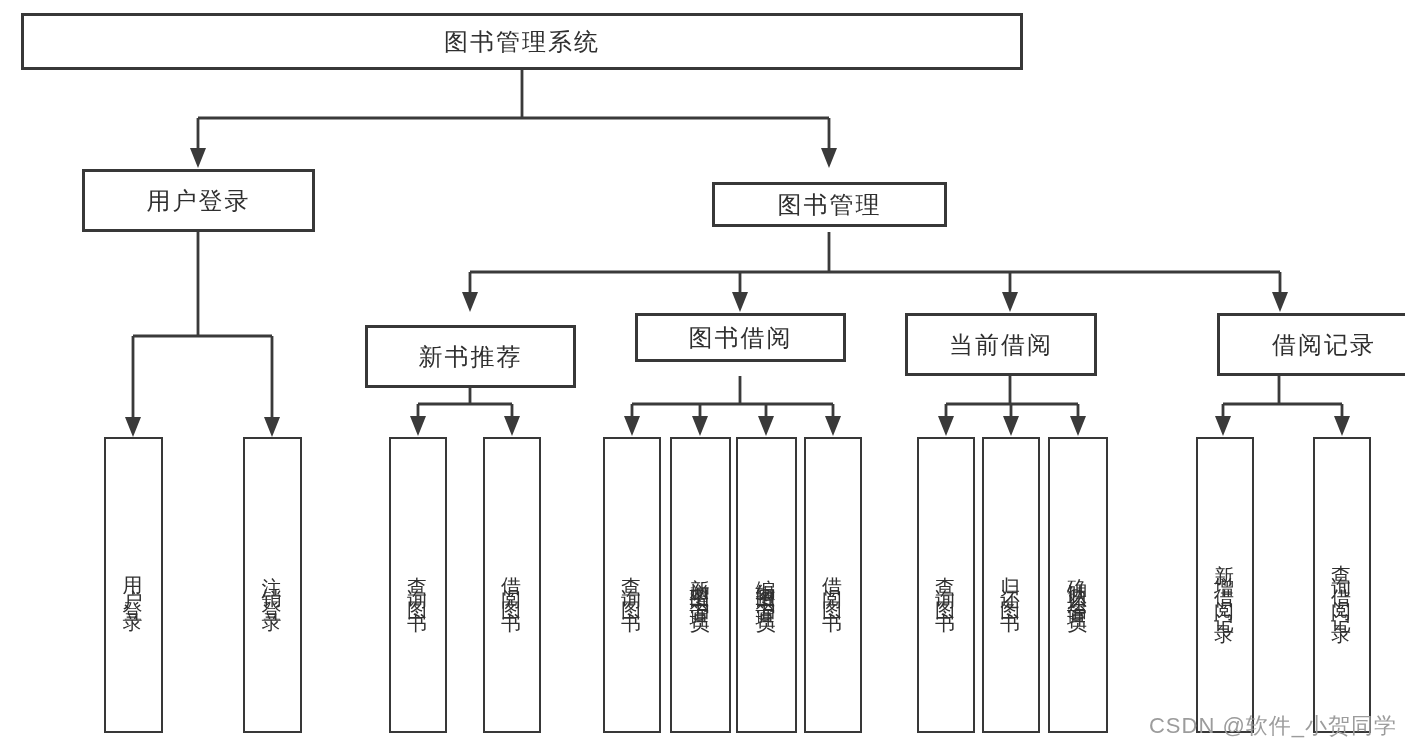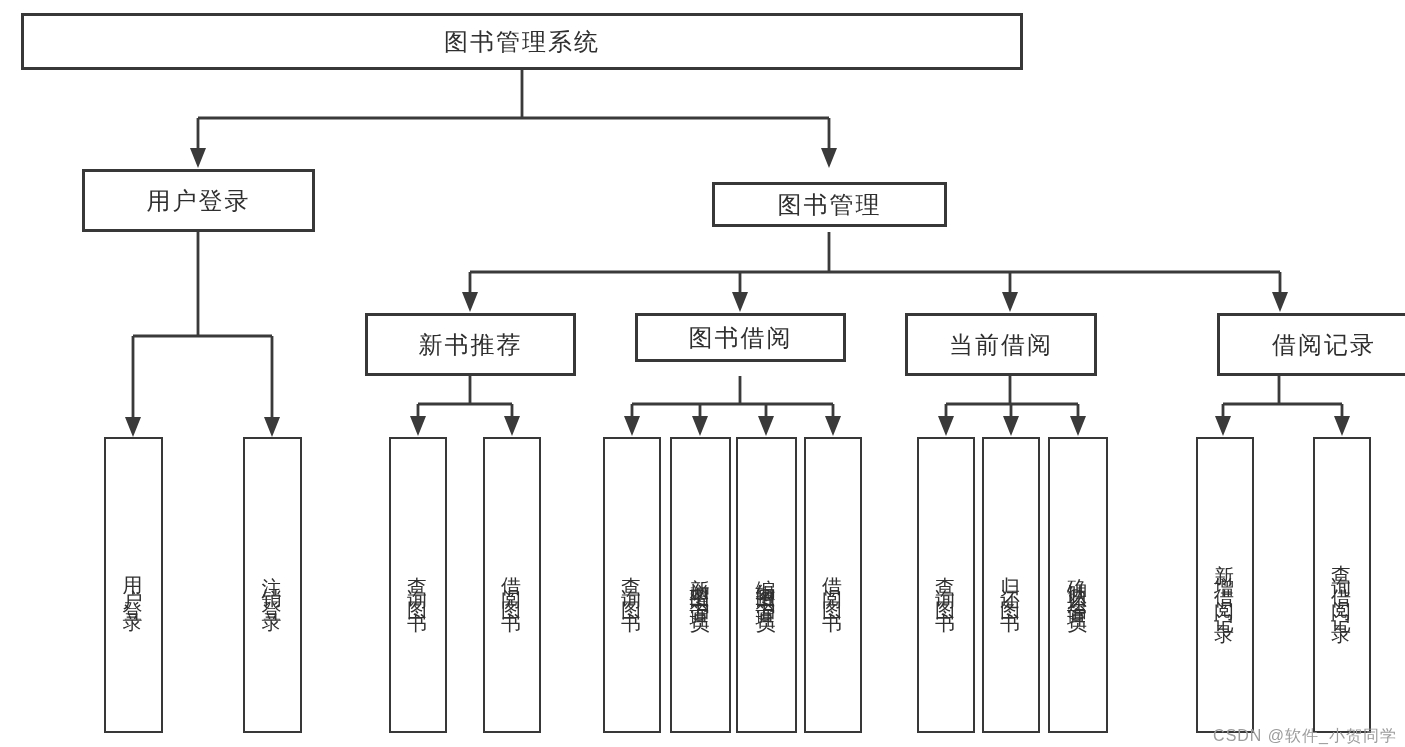--- a/index.html
+++ b/index.html
@@ -37,21 +37,21 @@
     font-size: 20px;
     letter-spacing: 12px;
     z-index: 2;
   }
   .vnode.tight { letter-spacing: 5px; }
 
   
   .n-root  { left: 21px;  top: 13px;  width: 1002px; height: 57px; }
   .n-login { left: 82px;  top: 169px; width: 233px;  height: 63px; }
   .n-mgmt  { left: 712px; top: 169px; width: 235px;  height: 45px; margin-top: 13px; }
-  .n-rec   { left: 365px; top: 313px; width: 211px;  height: 63px; }
+  .n-rec   { left: 365px; top: 325px; width: 211px;  height: 63px; }
   .n-bor   { left: 635px; top: 313px; width: 211px;  height: 49px; }
   .n-cur   { left: 905px; top: 313px; width: 192px;  height: 63px; }
   .n-hist  { left: 1217px;top: 313px; width: 214px;  height: 63px; }
 
   
   .v1  { left: 104px;  width: 59px; }
   .v2  { left: 243px;  width: 59px; }
   .v3  { left: 389px;  width: 58px; }
   .v4  { left: 483px;  width: 58px; }
   .v5  { left: 603px;  width: 58px; }
@@ -59,23 +59,23 @@
   .v7  { left: 736px;  width: 61px; }
   .v8  { left: 804px;  width: 58px; }
   .v9  { left: 917px;  width: 58px; }
   .v10 { left: 982px;  width: 58px; }
   .v11 { left: 1048px; width: 60px; }
   .v12 { left: 1196px; width: 58px; }
   .v13 { left: 1313px; width: 58px; }
 
   .watermark {
     position: absolute;
-    right: 8px; bottom: 0;
+    right: 8px; bottom: 6px;
     color: #9c9c9c;
-    font-size: 16px;
+    font-size: 22px;
     letter-spacing: 1px;
     z-index: 5;
   }
 </style>
 </head>
 <body>
 
 <div id="canvas">
 
   <svg id="wires" width="1405" height="747" viewBox="0 0 1405 747">

